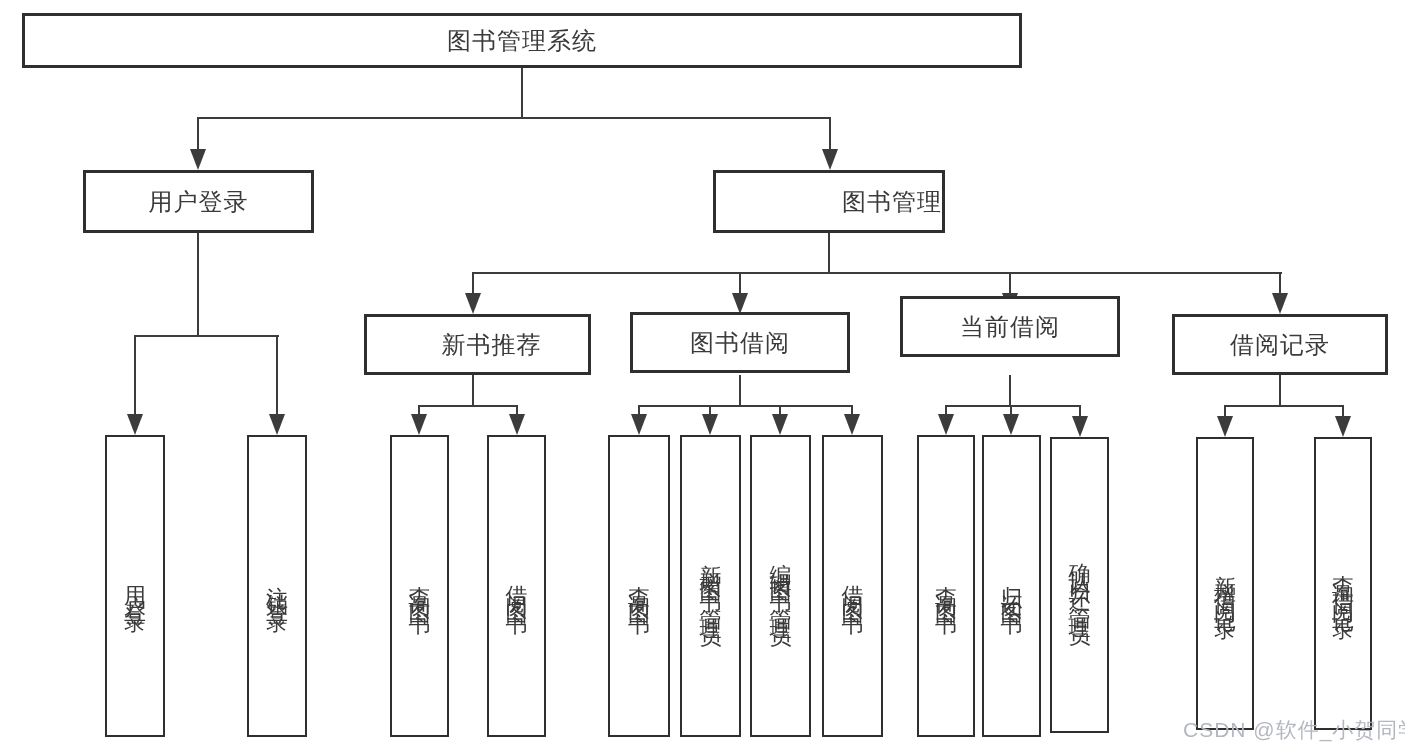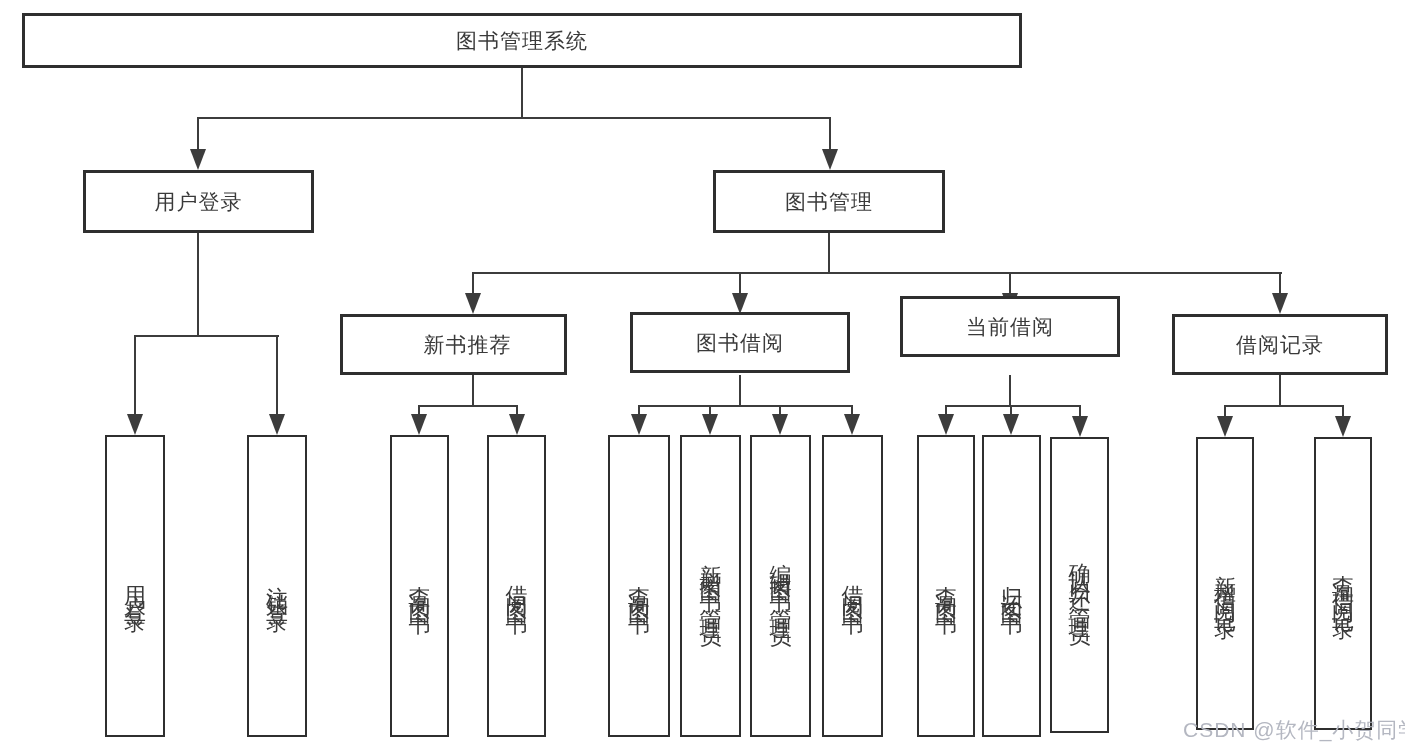--- a/index.html
+++ b/index.html
@@ -14,21 +14,21 @@
   .node {
     position: absolute;
     box-sizing: border-box;
     background: #ffffff;
     border: 3px solid #2f2f2f;
     display: flex;
     align-items: center;
     justify-content: center;
     color: #3a3a3a;
   }
-  .node.h { font-size: 21px; letter-spacing: 1px; }
+  .node.h { font-size: 24px; letter-spacing: 1px; }
   .node.v { border-width: 2px; }
   .node.v .label {
     writing-mode: vertical-rl;
     text-orientation: mixed;
     font-size: 22px;
     letter-spacing: 9px;
     line-height: 1.1;
   }
   .cline { position: absolute; background: #3c3c3c; }
   .arrow {
@@ -105,24 +105,24 @@
     <div class="arrow" style="left: 1003px; top: 414px;"></div>
     <div class="arrow" style="left: 1072px; top: 416px;"></div>
     <div class="arrow" style="left: 1217px; top: 416px;"></div>
     <div class="arrow" style="left: 1335px; top: 416px;"></div>
     <div class="node h" style="left: 22px; top: 13px; width: 1000px; height: 55px;">
       <span class="label">图书管理系统</span>
     </div>
     <div class="node h" style="left: 83px; top: 170px; width: 231px; height: 63px;">
       <span class="label">用户登录</span>
     </div>
-    <div class="node h" style="left: 713px; top: 170px; width: 232px; height: 63px;">
+    <div class="node h" style="left: 713px; top: 170px; width: 232px; height: 63px; justify-content: flex-end;">
       <span class="label">图书管理</span>
     </div>
-    <div class="node h" style="left: 340px; top: 314px; width: 227px; height: 61px; padding-left: 28px;">
+    <div class="node h" style="left: 364px; top: 314px; width: 227px; height: 61px; padding-left: 28px;">
       <span class="label">新书推荐</span>
     </div>
     <div class="node h" style="left: 630px; top: 312px; width: 220px; height: 61px;">
       <span class="label">图书借阅</span>
     </div>
     <div class="node h" style="left: 900px; top: 296px; width: 220px; height: 61px;">
       <span class="label">当前借阅</span>
     </div>
     <div class="node h" style="left: 1172px; top: 314px; width: 216px; height: 61px;">
       <span class="label">借阅记录</span>

